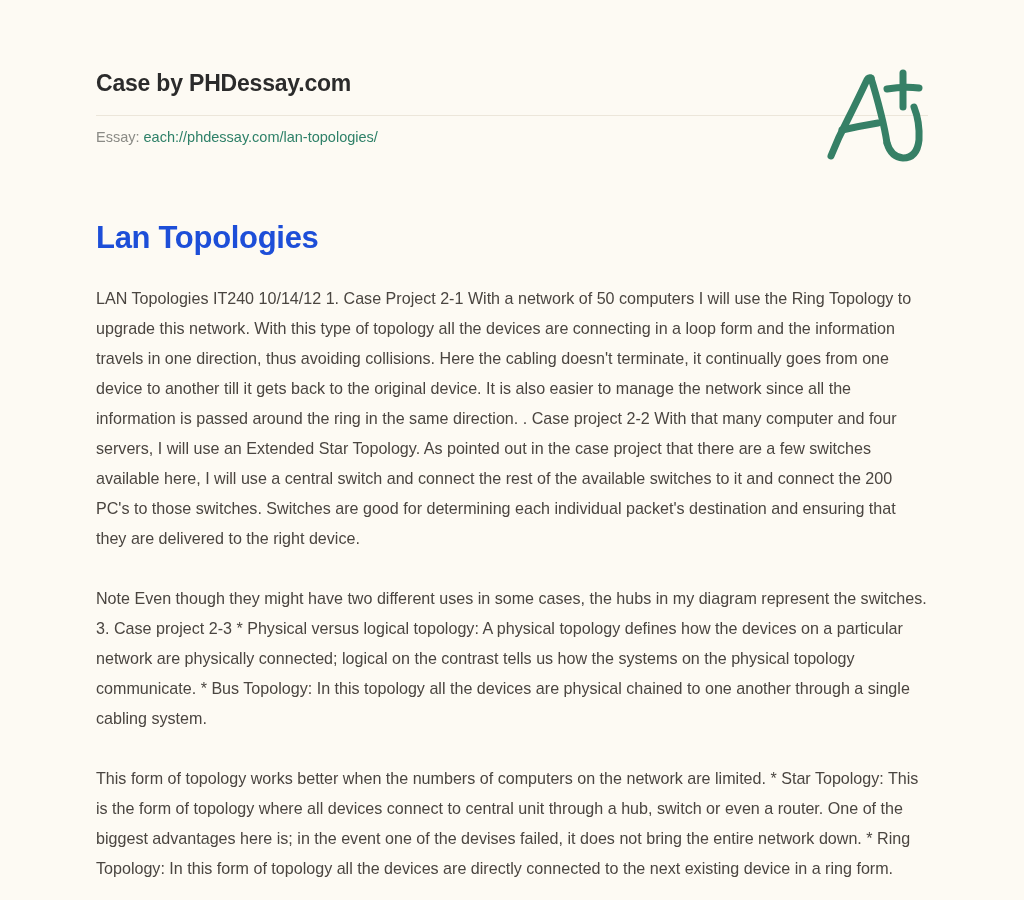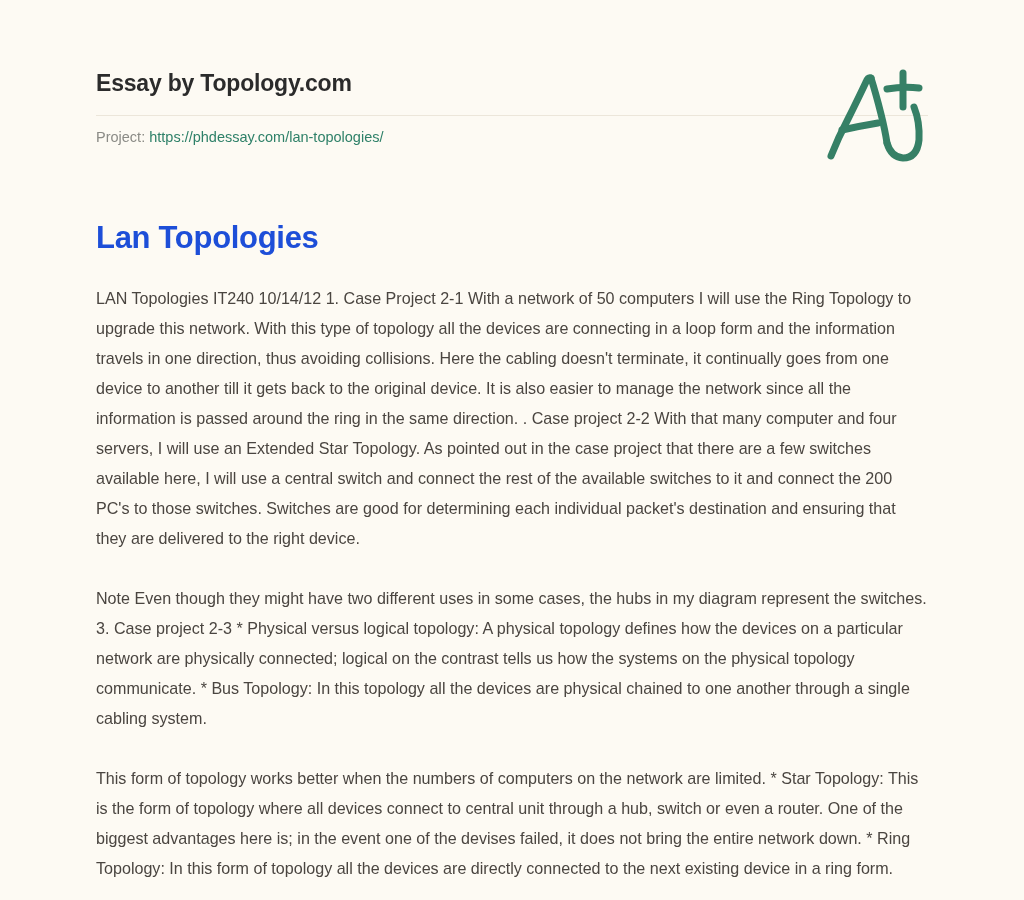--- a/index.html
+++ b/index.html
@@ -93,27 +93,27 @@
     text-align: left;
   }
   .body-copy p:last-child { margin-bottom: 0; }
 </style>
 </head>
 <body>
 
 <div class="page">
 
   <div class="header">
-    <div class="brand-line">Essay by Topology.com</div>
+    <div class="brand-line">Case by PHDessay.com</div>
 
     <div class="divider"></div>
 
     <div class="source-line">
-      <span>Project:</span>
-      <a class="source-link" href="#">https://phdessay.com/lan-topologies/</a>
+      <span>Essay:</span>
+      <a class="source-link" href="#">each://phdessay.com/lan-topologies/</a>
     </div>
   </div>
 
   <div class="logo">
     <svg viewBox="0 0 112 104" xmlns="http://www.w3.org/2000/svg">
       <g fill="none" stroke="#368066" stroke-linecap="round" stroke-linejoin="round">
 
         <path d="M13 92 Q20 74 30 55 Q40 35 48 18 Q50 13 53 14" stroke-width="7"></path>
 
         <path d="M53 14 Q58 30 63 50 Q67 66 69 79" stroke-width="7"></path>

